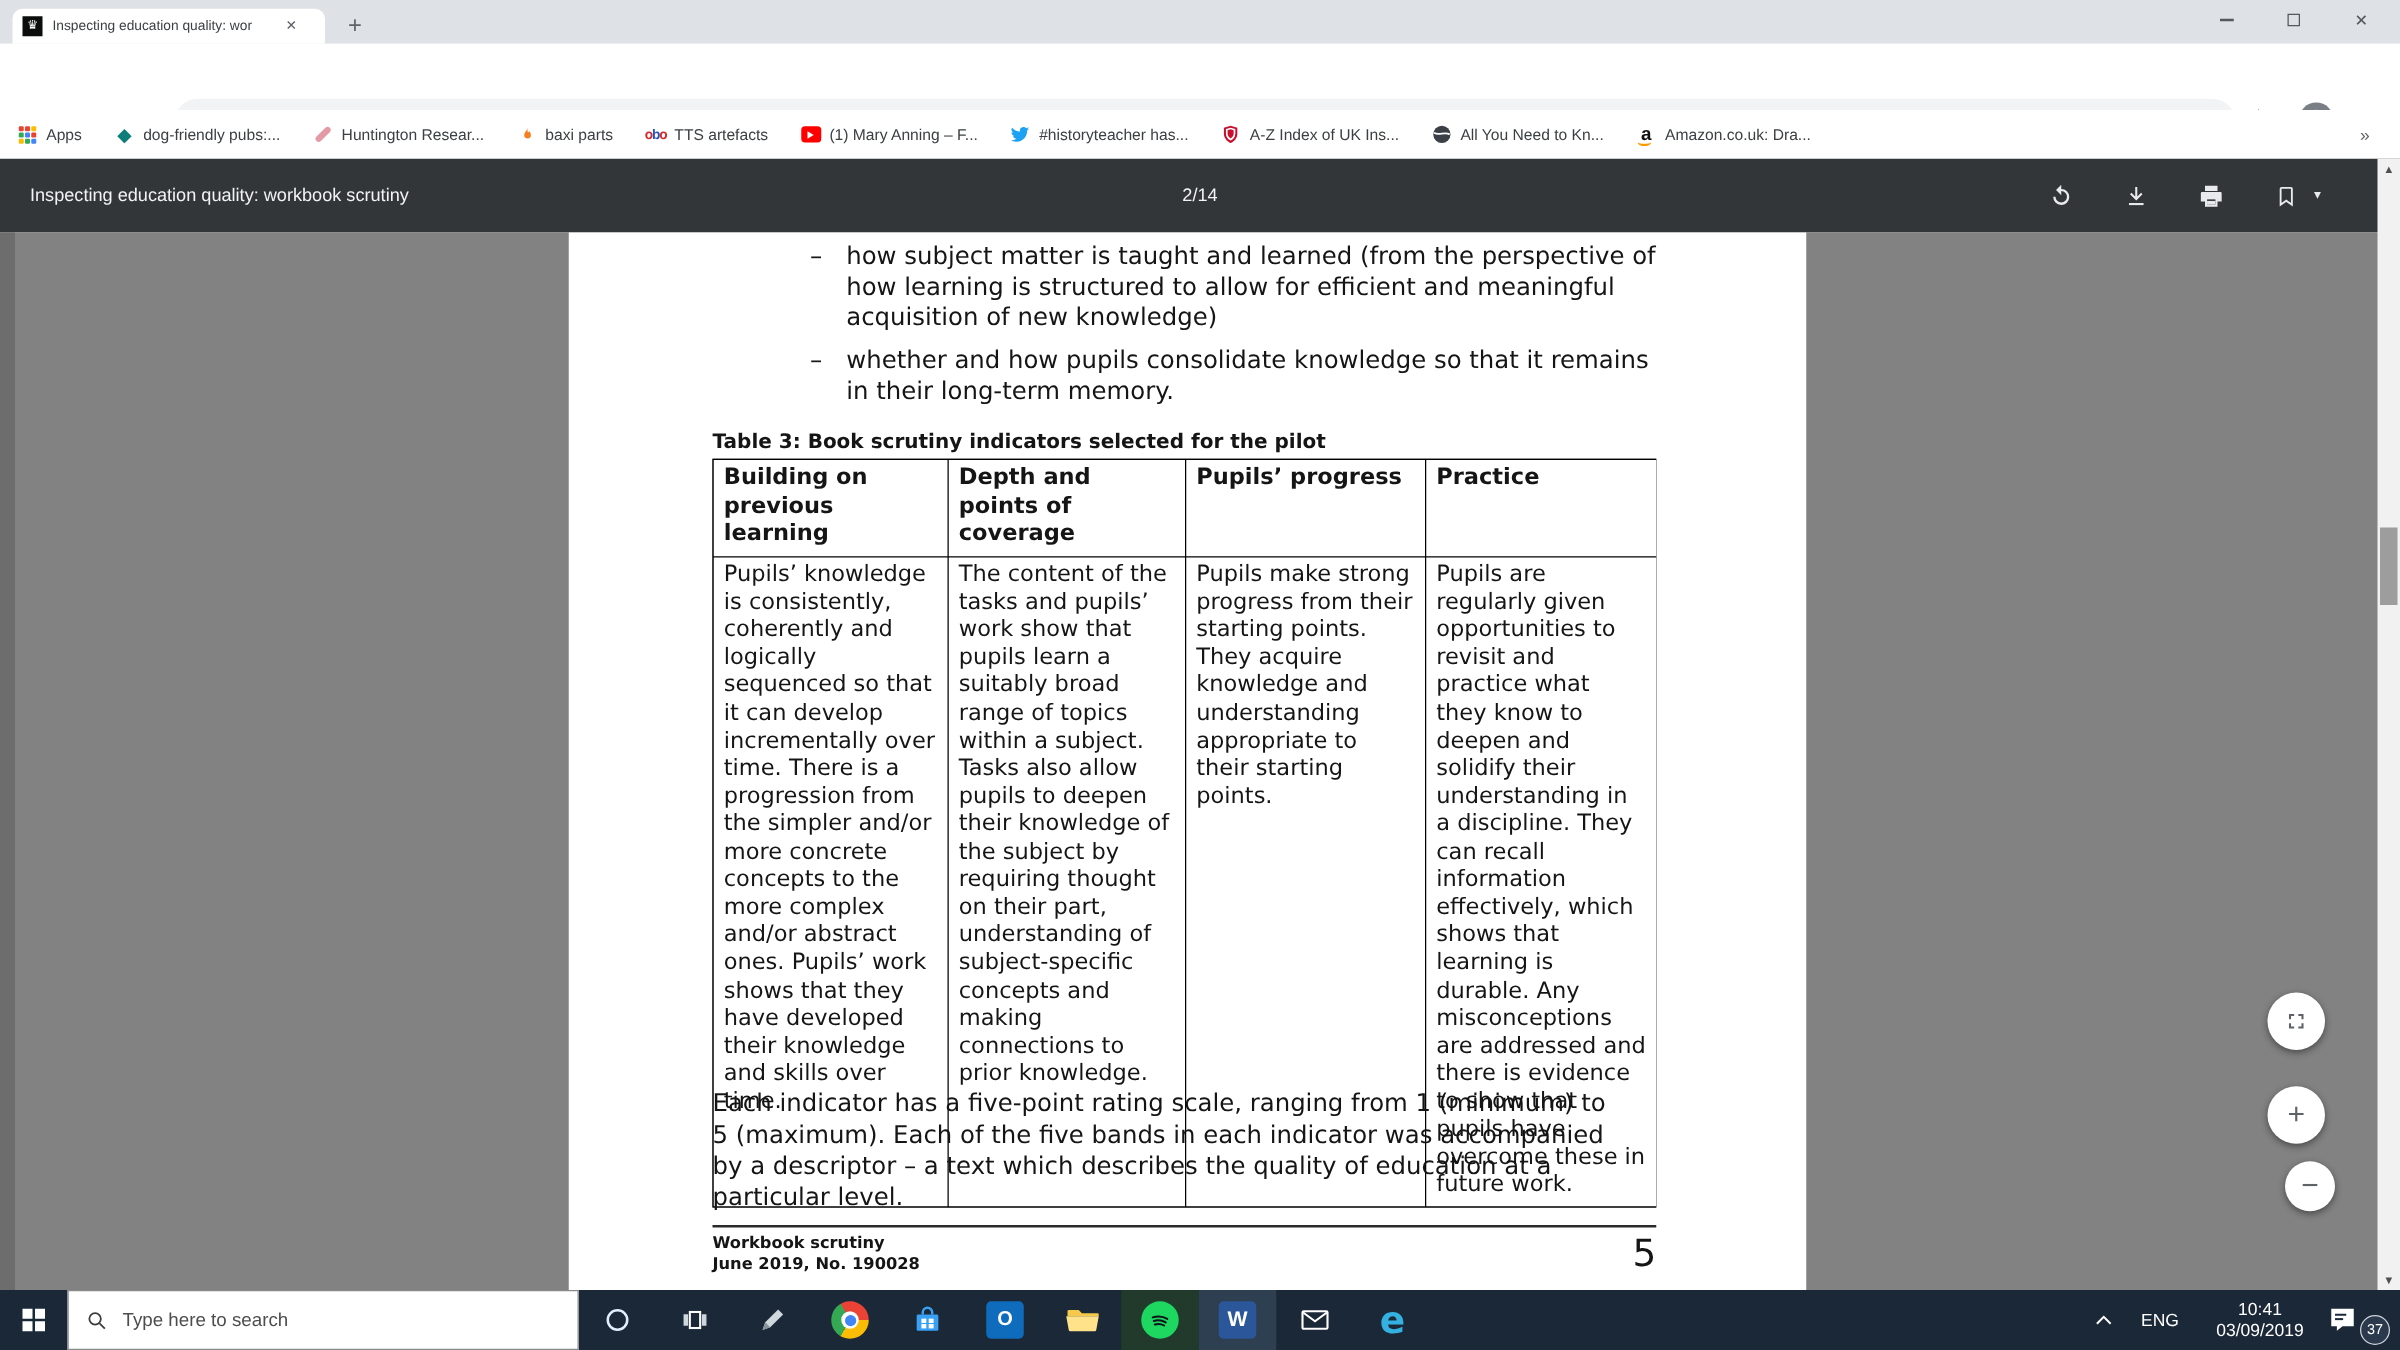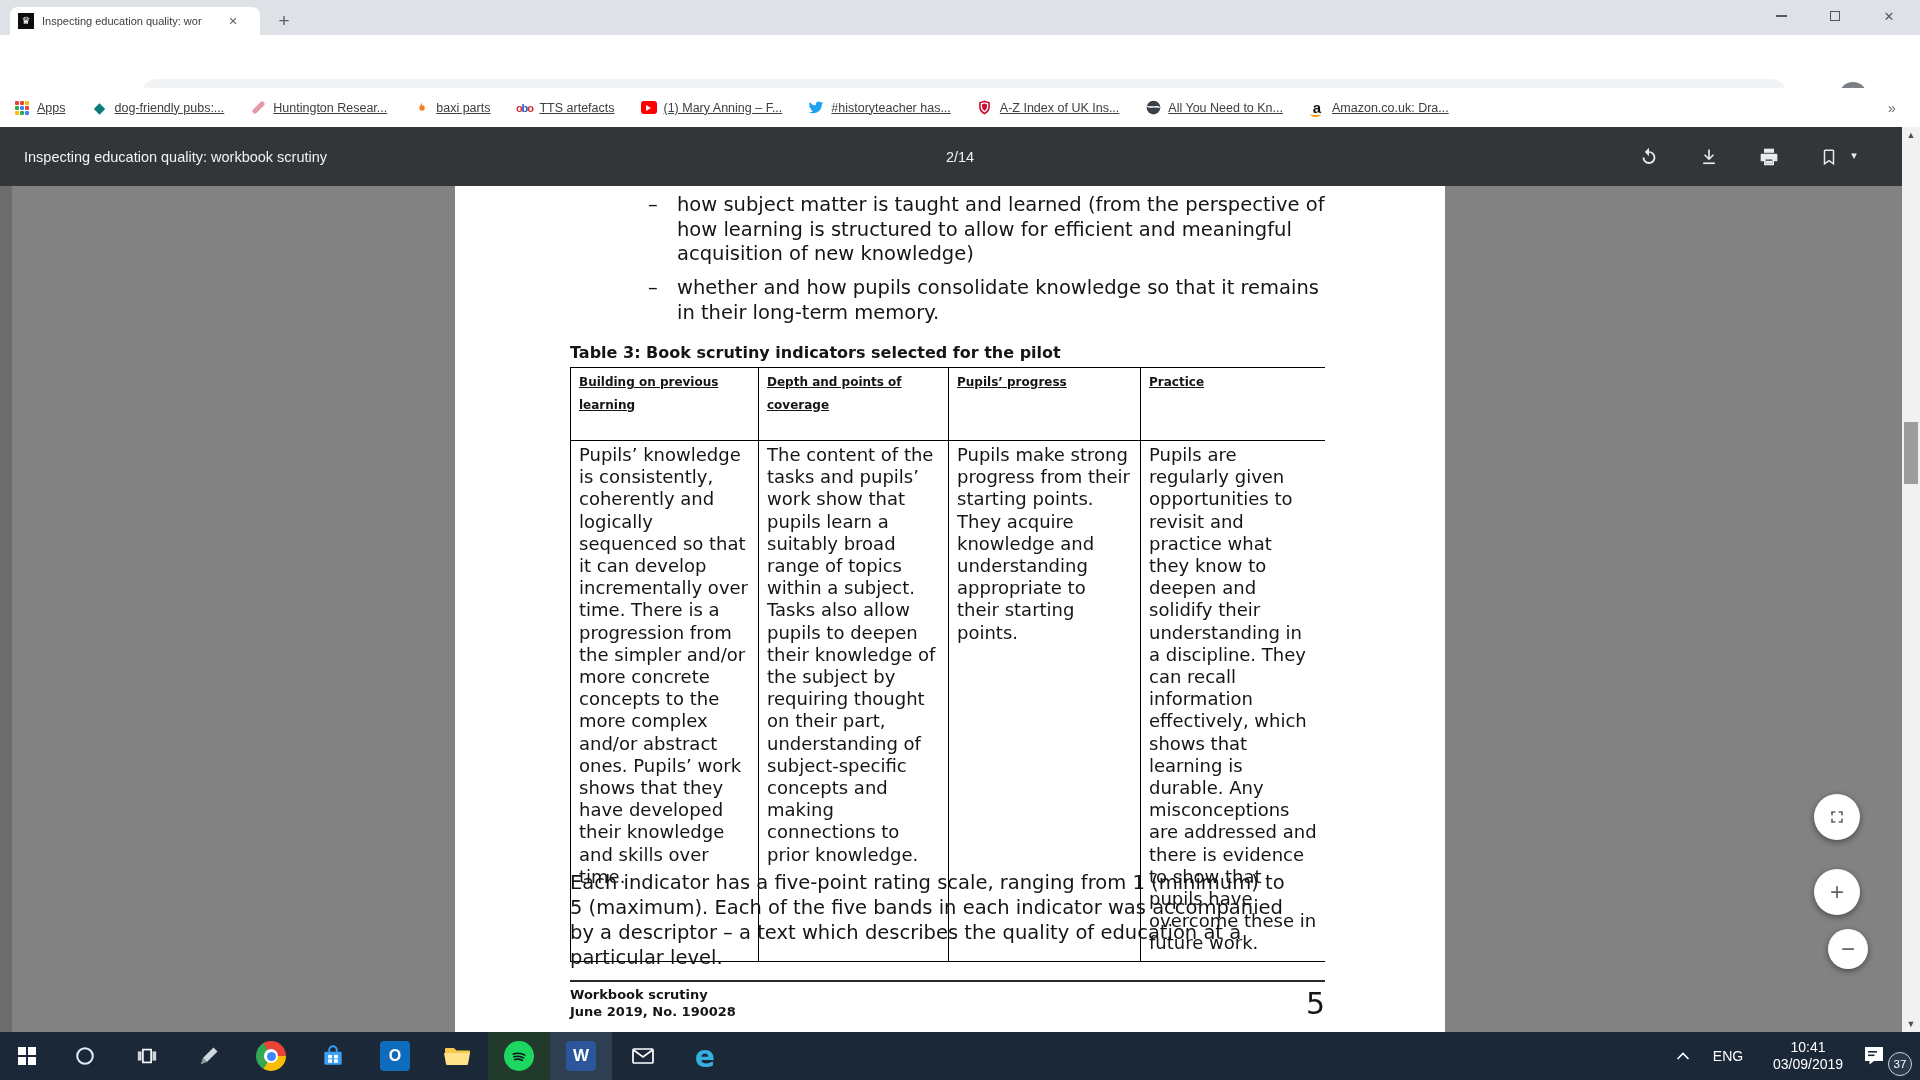--- a/index.html
+++ b/index.html
@@ -26,21 +26,21 @@
   #omnibox .lock { flex:0 0 14px; margin-right:10px; display:flex; }
   #url { font-size:14.5px; white-space:nowrap; overflow:hidden; }
   #url .domain { color:#202124; }
   #url .path { color:#5f6368; }
   #star { left:1793px; top:46px; width:28px; height:28px; color:#5f6368; font-size:19px; display:flex; align-items:center; justify-content:center; }
   #avatar { left:1839px; top:47px; width:28px; height:28px; border-radius:50%; background:#7a7f85; overflow:hidden; display:flex; align-items:center; justify-content:center; }
   #menu-dots { left:1879px; top:46px; width:28px; height:28px; color:#5f6368; font-size:16px; display:flex; align-items:center; justify-content:center; letter-spacing:0; }
 
   #bookmarks { left:0; top:88px; width:1920px; height:39px; background:#fff; display:flex; align-items:center; padding-left:14px; }
   .bm { display:flex; align-items:center; margin-right:26px; white-space:nowrap; }
-  .bm .lbl { font-size:12.5px; color:#3c4043; margin-left:7px;text-decoration:underline; }
+  .bm .lbl { font-size:12.5px; color:#3c4043; margin-left:7px; }
   .bm-ico { width:16px; height:16px; display:flex; align-items:center; justify-content:center; }
   #bm-overflow { position:absolute; left:1888px; color:#5f6368; font-size:14px; }
 
   
   .appsgrid { width:14px; height:14px; display:grid; grid-template-columns:repeat(3,4px); grid-template-rows:repeat(3,4px); gap:1px; }
   .appsgrid i { border-radius:1px; }
 
   
   #pdfbar { left:0; top:127px; width:1920px; height:59px; background:#323639; display:flex; align-items:center; }
   #pdf-title { position:absolute; left:24px; font-size:14.5px; color:#f1f3f4; }
@@ -55,21 +55,21 @@
   #page { left:455px; top:186px; width:990px; height:846px; background:#fff; color:#151515; font-family:"DejaVu Sans", sans-serif; }
 
   .bullet { position:absolute; left:193px; width:690px; font-size:19.5px; line-height:24.5px; padding-left:29px; }
   .bullet .dash { position:absolute; left:0; top:0; }
   #bullet-0 { top:7px; }
   #bullet-1 { top:90px; }
 
   #tbl-caption { position:absolute; left:115px; top:157px; font-size:16px; font-weight:bold; }
   #scrutiny-table { position:absolute; left:115px; top:181px; width:755px; background:#000; border:1px solid #000; display:grid; grid-template-columns:187px 189px 191px 184px; grid-auto-rows:auto; gap:1px; }
   #scrutiny-table .cell { background:#fff; padding:3px 8px 6px 8px; }
-  #scrutiny-table .hcell { font-weight:bold; font-size:12px; line-height:22.5px; min-height:72px;text-decoration:underline; }
+  #scrutiny-table .hcell { font-weight:bold; font-size:18px; line-height:22.5px; min-height:72px; }
   #scrutiny-table .bcell { font-size:18px; line-height:22.2px; min-height:400px; }
 
   #para { position:absolute; left:115px; top:684px; width:718px; font-size:19.5px; line-height:25px; }
 
   #footer-rule { position:absolute; left:115px; top:794px; width:755px; border-top:2px solid #2a2a2a; }
   #footer-text { position:absolute; left:115px; top:801px; font-size:13px; font-weight:bold; line-height:16.5px; }
   #page-num { position:absolute; left:815px; top:800px; width:55px; text-align:right; font-size:30px; }
 
   
   .fab { border-radius:50%; background:#fff; box-shadow:0 2px 6px rgba(0,0,0,.45); display:flex; align-items:center; justify-content:center; color:#5f6368; }
@@ -331,20 +331,27 @@
 
 <div id="taskbar" class="abs">
   <div id="start">
     <span class="winlogo">
         <i></i>
         <i></i>
         <i></i>
         <i></i>
       </span>
   </div>
+  <div id="tb-search">
+    <svg width="17" height="17" viewBox="0 0 24 24">
+        <circle cx="10" cy="10" r="6.5" fill="none" stroke="#3b3b3b" stroke-width="2"></circle>
+        <line x1="15" y1="15" x2="21" y2="21" stroke="#3b3b3b" stroke-width="2"></line>
+      </svg>
+    <span class="lbl">Type here to search</span>
+  </div>
   <div class="tb-cell">
     <svg width="22" height="22" viewBox="0 0 24 24">
         <circle cx="12" cy="12" r="8.5" fill="none" stroke="#dfeffc" stroke-width="2.2"></circle>
       </svg>
   </div>
   <div class="tb-cell">
     <svg width="22" height="22" viewBox="0 0 24 24">
         <rect x="2" y="7" width="4" height="10" fill="#cfd6dd"></rect>
         <rect x="18" y="7" width="4" height="10" fill="#cfd6dd"></rect>
         <rect x="7.5" y="5" width="9" height="14" fill="none" stroke="#fff" stroke-width="1.8"></rect>

